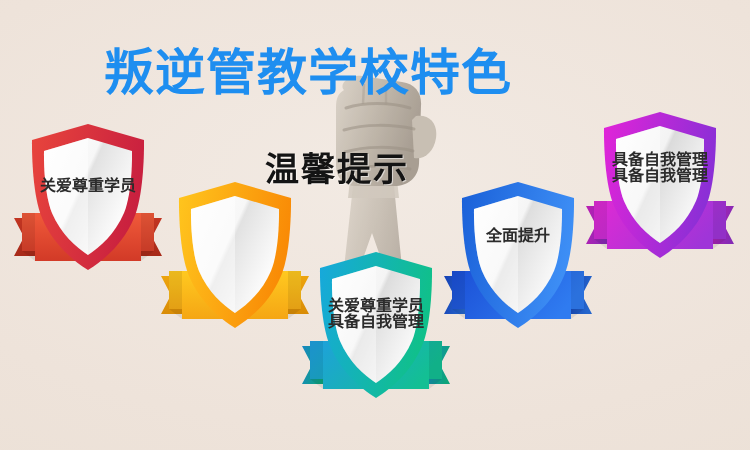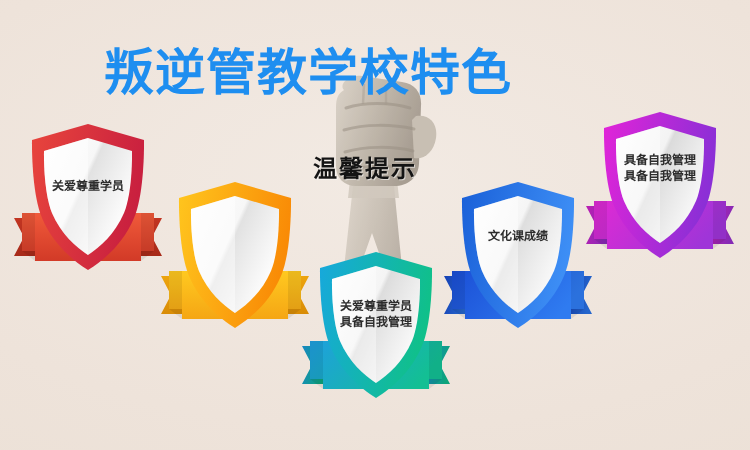--- a/index.html
+++ b/index.html
@@ -51,22 +51,22 @@
     opacity: .88;
   }
   #fist-art svg { display: block; width: 100%; height: 100%; }
 
   
   #notice {
     position: absolute;
     left: 265px;
     top: 152px;
     width: 200px;
-    text-align: center;
-    font-size: 24px;
+    text-align: left;
+    font-size: 34px;
     line-height: 34px;
     font-weight: bold;
     color: #141414;
     letter-spacing: 2px;
     white-space: nowrap;
     z-index: 6;
     text-shadow: 1px 1px 0 rgba(255,255,255,.55);
     font-family: "DejaVu Sans", "Liberation Sans", sans-serif;
   }
 
@@ -77,21 +77,21 @@
     height: 190px;
     z-index: 5;
   }
   .badge svg { display: block; width: 100%; height: 100%; overflow: visible; }
 
   .badge-text {
     position: absolute;
     left: 0;
     width: 160px;
     text-align: center;
-    font-size: 12px;
+    font-size: 16px;
     line-height: 16px;
     font-weight: bold;
     color: #2c2c2c;
     white-space: nowrap;
     pointer-events: none;
     font-family: "DejaVu Sans", "Liberation Sans", sans-serif;
   }
   .badge-text .ln { display: block; }
 
   
@@ -293,21 +293,21 @@
       <path d="M14,93 L146,93 L146,131 L133,131 L133,141 L27,141 L27,131 L14,131 Z" fill="url(#g4r)"></path>
       <path d="M14,93 L27,93 L27,141 L14,131 Z" fill="#000" opacity=".08"></path>
       <path d="M146,93 L133,93 L133,141 L146,131 Z" fill="#000" opacity=".08"></path>
       <path d="M80,4 L136,20 C136,20 137,72 126,98 C115,124 96,140 80,150
                C64,140 45,124 34,98 C23,72 24,20 24,20 Z" fill="url(#g4o)"></path>
       <path d="M80,18 L124,31 C124,31 125,71 116,93 C107,114 92,127 80,135
                C68,127 53,114 44,93 C35,71 36,31 36,31 Z" fill="url(#face4)"></path>
       <path d="M80,18 L80,135 C68,127 53,114 44,93 C35,71 36,31 36,31 Z" fill="#fff" opacity=".42"></path>
     </svg>
     <div class="badge-text">
-      <span class="ln">文化课成绩</span>
+      <span class="ln">全面提升</span>
     </div>
   </div>
 
   <div class="badge" id="badge-5">
     <svg viewBox="0 0 160 190" xmlns="http://www.w3.org/2000/svg">
       <defs>
         <linearGradient id="g5o" x1="0" y1="0" x2="1" y2="0.25">
           <stop offset="0%" stop-color="#e224d8"></stop>
             <stop offset="100%" stop-color="#8b2fd6"></stop>
         </linearGradient>

